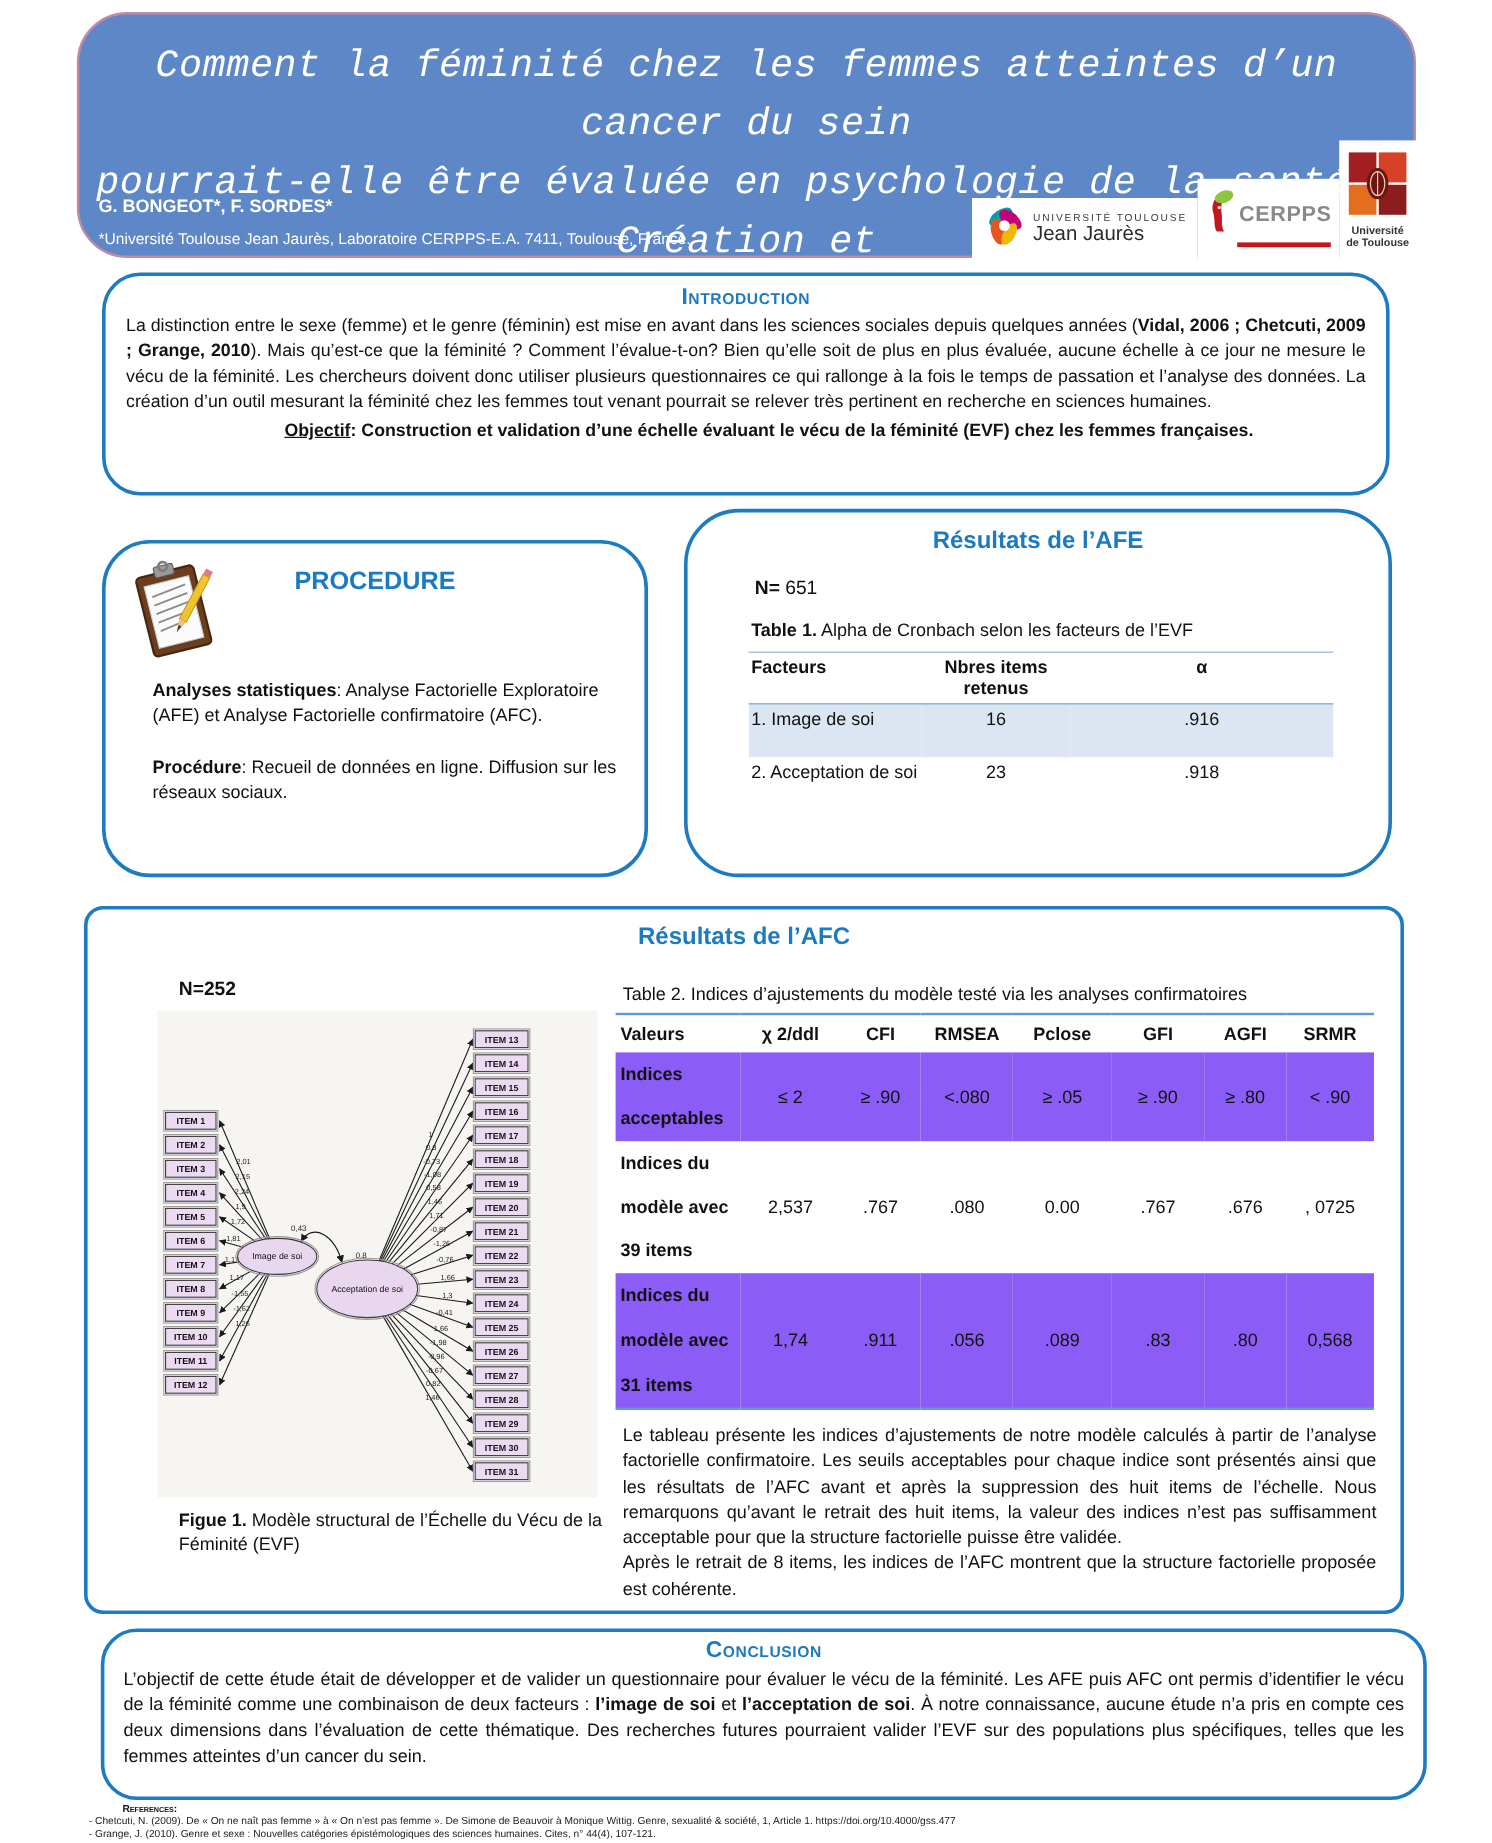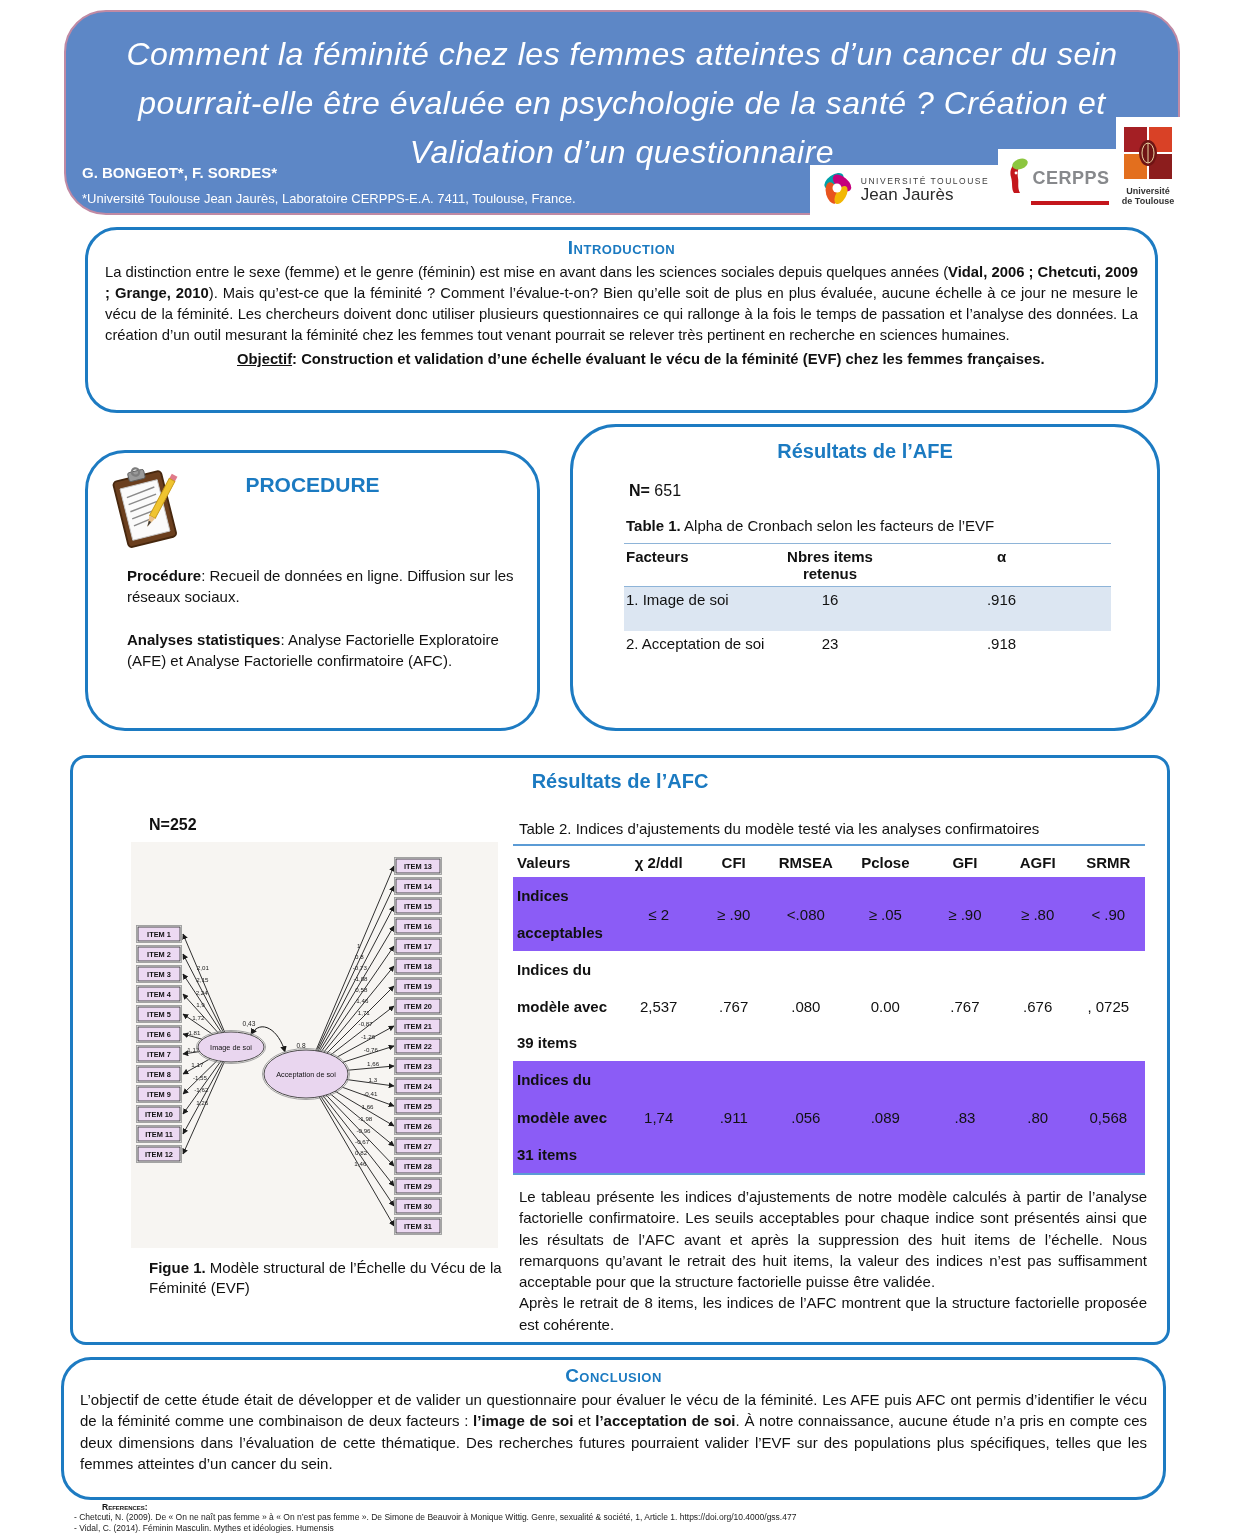--- a/index.html
+++ b/index.html
@@ -5,21 +5,21 @@
   html,body{margin:0;padding:0;background:#ffffff;}
   .poster{position:relative;width:1243px;height:1536px;background:#fff;
           font-family:"Liberation Sans",sans-serif;color:#111;overflow:hidden;}
   .b{font-weight:bold;}
   .u{text-decoration:underline;}
 
   
   .hdr{position:absolute;left:64px;top:10px;width:1116px;height:205px;
        background:#5d87c6;border:2px solid #c08aa4;border-radius:42px;box-sizing:border-box;}
   .hdr-title{margin-top:18px;text-align:center;color:#fff;font-style:italic;
-             font-size:32px;line-height:49px;letter-spacing:.5px;font-family:Liberation Sans, sans-serif;}
+             font-size:32px;line-height:49px;letter-spacing:.5px;font-family:Liberation Mono, monospace;}
   .hdr-authors{position:absolute;left:16px;top:152px;color:#fff;font-weight:bold;font-size:15px;}
   .hdr-affil{position:absolute;left:16px;top:179px;color:#fff;font-size:13px;}
   .logos{position:absolute;right:-2px;bottom:-2px;display:flex;align-items:flex-end;}
   .logo{background:#fff;box-sizing:border-box;display:flex;align-items:center;justify-content:center;}
   .logo-utjj{width:188px;height:50px;padding:3px 6px;gap:4px;}
   .utjj-text{line-height:1.05;}
   .utjj-l1{font-size:8.5px;letter-spacing:1.5px;color:#3c3c3c;}
   .utjj-l2{font-size:17px;color:#2b2b2b;font-weight:500;}
   .logo-cerpps{width:118px;height:66px;flex-direction:column;padding:4px 4px 6px;}
   .cerpps-row{display:flex;align-items:center;gap:2px;}
@@ -78,21 +78,21 @@
              box-sizing:border-box;padding:10px 0;font-weight:bold;}
   .t2 tr.shade{background:#8b5cf6;}
   .t2 tr.r0 td{height:74px;}
   .t2 tr.r1 td{height:110px;}
   .t2 tr.r2 td{height:112px;border-bottom:2px solid #5b9bd5;}
   .afc-par{position:absolute;left:446px;top:428px;width:628px;font-size:15px;
            line-height:1.42;text-align:justify;}
   .afc-par p{margin:0;}
 
   
-  .concl{left:61px;top:1357px;width:1105px;height:143px;border-radius:30px;padding:5px 16px;}
+  .concl{left:84px;top:1357px;width:1105px;height:143px;border-radius:30px;padding:5px 16px;}
   .concl .card-h{font-size:19px;}
   .concl-p{font-size:15px;line-height:1.42;text-align:justify;margin-top:2px;}
 
   
   .refs{position:absolute;left:70px;top:1502px;width:1105px;}
   .refs-h{font-size:8.5px;font-weight:bold;font-variant:small-caps;padding-left:32px;}
   .ref-line{font-size:8.5px;line-height:1.35;padding-left:10px;text-indent:-6px;color:#222;}
 
   svg text{font-family:"Liberation Sans",sans-serif;}
 </style>
@@ -182,22 +182,22 @@
         <g transform="rotate(28 62 40)">
           <rect x="58" y="6" width="7" height="6" fill="#e07a8a"></rect>
           <rect x="58" y="12" width="7" height="46" fill="#f0c430" stroke="#c79a18" stroke-width="1"></rect>
           <polygon points="58,58 65,58 61.5,70" fill="#eac089"></polygon>
           <polygon points="60,63.5 63,63.5 61.5,70" fill="#3a3a3a"></polygon>
         </g>
       </svg>
     </span>
     <div class="card-h">PROCEDURE</div>
     <div class="proc-body">
+      <p><span class="b">Analyses statistiques</span><span>: Analyse Factorielle Exploratoire (AFE) et Analyse Factorielle confirmatoire (AFC).</span></p>
       <p><span class="b">Procédure</span><span>: Recueil de données en ligne. Diffusion sur les réseaux sociaux.</span></p>
-      <p><span class="b">Analyses statistiques</span><span>: Analyse Factorielle Exploratoire (AFE) et Analyse Factorielle confirmatoire (AFC).</span></p>
     </div>
   </section>
 
   <section class="card afe">
     <div class="card-h">Résultats de l’AFE</div>
     <div class="afe-n"><span class="b">N=</span><span> 651</span></div>
     <div class="afe-cap"><span class="b">Table 1.</span><span> Alpha de Cronbach selon les facteurs de l’EVF</span></div>
     <table class="t1">
       <thead>
         <tr>
@@ -473,17 +473,18 @@
 
   <section class="card concl">
     <div class="card-h sc">Conclusion</div>
     <div class="concl-p"><span>L’objectif de cette étude était de développer et de valider un questionnaire pour évaluer le vécu de la féminité. Les AFE puis AFC ont permis d’identifier le vécu de la féminité comme une combinaison de deux facteurs : </span><span class="b">l’image de soi</span><span> et </span><span class="b">l’acceptation de soi</span><span>. À notre connaissance, aucune étude n’a pris en compte ces deux dimensions dans l’évaluation de cette thématique. Des recherches futures pourraient valider l’EVF sur des populations plus spécifiques, telles que les femmes atteintes d’un cancer du sein.</span></div>
   </section>
 
   <div class="refs">
     <div class="refs-h">References:</div>
     <div id="refs-list">
         <div class="ref-line">-   Chetcuti, N. (2009). De « On ne naît pas femme » à « On n’est pas femme ». De Simone de Beauvoir à Monique Wittig. Genre, sexualité &amp; société, 1, Article 1. https://doi.org/10.4000/gss.477</div>
+        <div class="ref-line">-   Grange, J. (2010). Genre et sexe : Nouvelles catégories épistémologiques des sciences humaines. Cites, n° 44(4), 107-121.</div>
         <div class="ref-line">-   Vidal, C. (2014). Féminin Masculin. Mythes et idéologies. Humensis</div>
       </div>
   </div>
 
 </div>
 
 </body></html>

